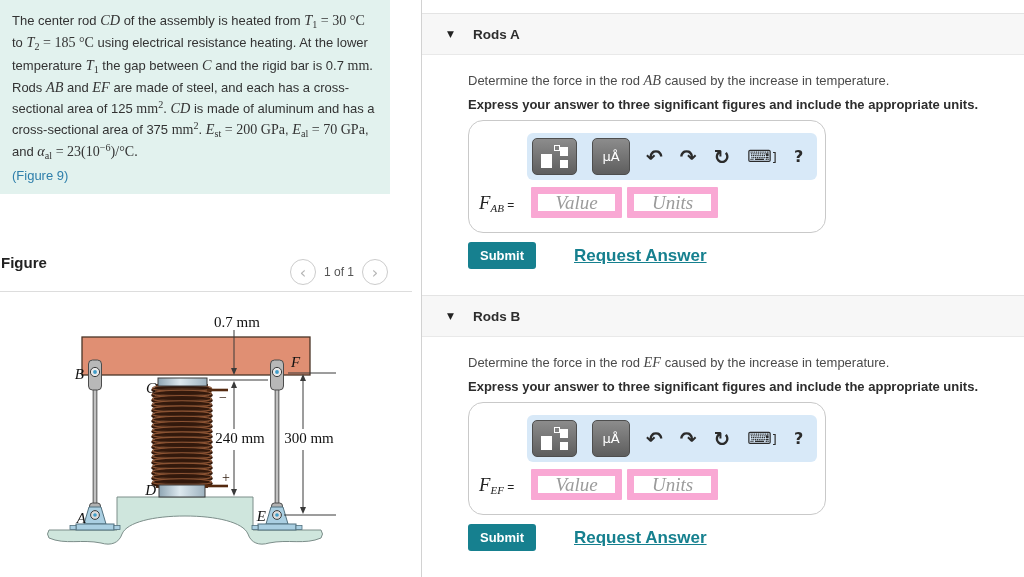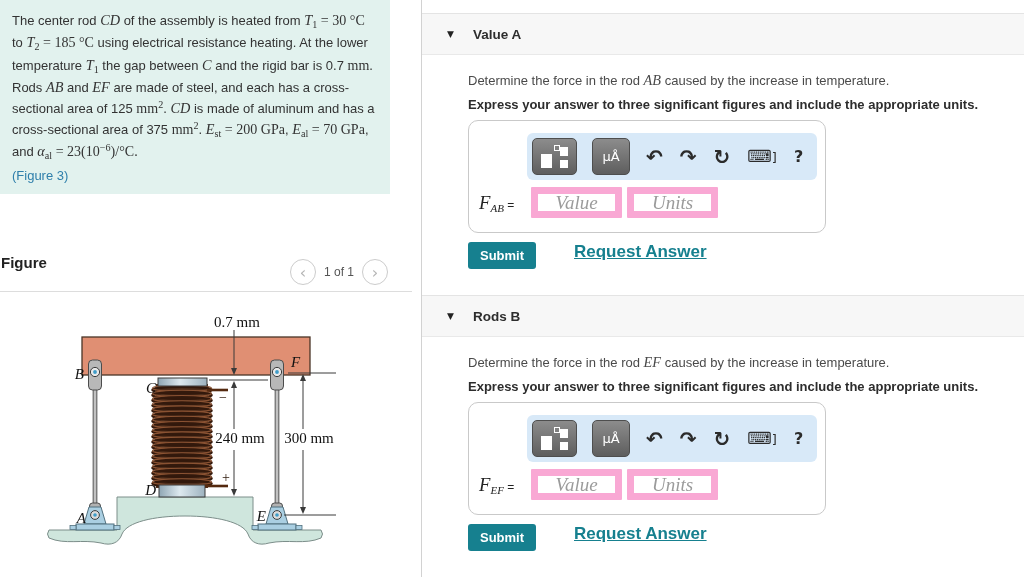--- a/index.html
+++ b/index.html
@@ -34,21 +34,21 @@
   .part-header { margin-top:13px; height:42px; background:#f7f7f7;
                  border-top:1px solid #e4e4e4; border-bottom:1px solid #e9e9e9;
                  display:flex; align-items:center; padding-left:25px; cursor:pointer; }
   .part-b-gap { margin-top:26px; }
   .collapse-caret { font-size:9px; color:#222; width:26px; font-family:"DejaVu Sans", sans-serif; }
   .part-title { font-size:13.5px; font-weight:bold; color:#2d2d2d; }
   .part-content { padding-left:46px; }
   .prompt { margin-top:17px; font-size:13px; color:#4a4a4a; }
   .instruction { margin-top:8px; font-size:13px; font-weight:bold; color:#2d2d2d; }
 
-  .answer-box { margin-top:8px; width:358px; border:1px solid #c9c9c9; border-radius:10px;
+  .answer-box { margin-top:8px; width:358px; border:1px solid #c9c9c9; border-radius:15px;
                 background:#fff; padding:12px 0 14px 0; }
   .eq-toolbar { margin-left:58px; display:inline-flex; align-items:center; gap:15px;
                 background:#d8e9f8; border-radius:6px; padding:5px 13px 5px 5px; }
   .tb-btn { width:45px; height:37px; border:1px solid #4e4e4e; border-radius:5px;
             background:linear-gradient(#8c8c8c,#5e5e5e); cursor:pointer; position:relative;
             display:flex; align-items:center; justify-content:center; }
   .tb-btn.units-btn { width:38px; color:#fff; font-size:13px; font-family:"DejaVu Sans", sans-serif; }
   .eq-icon { position:relative; width:27px; height:23px; }
   .eq-icon .sq-big   { position:absolute; left:0; bottom:0; width:11px; height:14px; background:#fff; }
   .eq-icon .sq-small { position:absolute; left:13px; top:0; width:6px; height:6px; border:1.5px solid #fff; }
@@ -64,39 +64,39 @@
   .value-row { margin:7px 0 0 10px; display:flex; align-items:center; }
   .answer-label { font-family:"Liberation Serif", serif; font-style:italic; font-size:17px;
                   color:#222; width:52px; }
   .answer-label .seg-vsub { font-size:11px; vertical-align:-0.25em; }
   .answer-label .seg-t { font-family:"Liberation Sans", sans-serif; font-style:normal; font-size:12px; }
   .ans-input { width:91px; height:31px; border:7px solid #f9a8d4; border-radius:1px; background:#fff;
                margin-right:5px; text-align:center;
                font-family:"Liberation Serif", serif; font-style:italic; font-size:19px; color:#444; }
   .ans-input::placeholder { color:#9b9b9b; opacity:1; }
 
-  .submit-row { margin-top:9px; display:flex; align-items:flex-start; }
+  .submit-row { margin-top:9px; display:flex; align-items:center; }
   .submit-btn { width:68px; height:27px; background:#16808f; color:#fff; border:none; border-radius:3px;
                 font-size:13px; font-weight:bold; cursor:pointer; font-family:"Liberation Sans",sans-serif; }
   .request-link { margin-left:38px; color:#16808f; font-size:17px; font-weight:bold;
                   text-decoration:underline; cursor:pointer; }
 
   
   .fig-serif { font-family:"Liberation Serif", serif; font-style:italic; font-size:15px; fill:#111; }
   .fig-dim   { font-family:"Liberation Serif", serif; font-size:15px; fill:#111; font-style:normal; }
   .fig-sign  { font-family:"Liberation Serif", serif; font-size:14px; fill:#2b1608; font-style:normal; }
 </style>
 </head>
 <body>
 
 <div class="page">
 
   <div class="problem-box">
     <span><span class="seg-t">The center rod </span><span class="seg-v">CD</span><span class="seg-t"> of the assembly is heated from </span><span class="seg-v">T</span><span class="seg-sub">1</span><span class="seg-r"> = 30 °C</span><span class="seg-t"> to </span><span class="seg-v">T</span><span class="seg-sub">2</span><span class="seg-r"> = 185 °C</span><span class="seg-t"> using electrical resistance heating. At the lower temperature </span><span class="seg-v">T</span><span class="seg-sub">1</span><span class="seg-t"> the gap between </span><span class="seg-v">C</span><span class="seg-t"> and the rigid bar is 0.7 </span><span class="seg-r">mm</span><span class="seg-t">. Rods </span><span class="seg-v">AB</span><span class="seg-t"> and </span><span class="seg-v">EF</span><span class="seg-t"> are made of steel, and each has a cross-sectional area of 125 </span><span class="seg-r">mm</span><span class="seg-sup">2</span><span class="seg-t">. </span><span class="seg-v">CD</span><span class="seg-t"> is made of aluminum and has a cross-sectional area of 375 </span><span class="seg-r">mm</span><span class="seg-sup">2</span><span class="seg-t">. </span><span class="seg-v">E</span><span class="seg-sub">st</span><span class="seg-r"> = 200 GPa</span><span class="seg-t">, </span><span class="seg-v">E</span><span class="seg-sub">al</span><span class="seg-r"> = 70 GPa</span><span class="seg-t">, and </span><span class="seg-v">α</span><span class="seg-sub">al</span><span class="seg-r"> = 23(10</span><span class="seg-sup">−6</span><span class="seg-r">)/°C.</span></span><br>
-    <a class="figure-link">(Figure 3)</a>
+    <a class="figure-link">(Figure 9)</a>
   </div>
 
   <h2 class="figure-title">Figure</h2>
 
   <div class="pager">
     <button class="pager-btn">‹</button>
     <span class="pager-label">1 of 1</span>
     <button class="pager-btn">›</button>
   </div>
 
@@ -241,21 +241,21 @@
     <text class="fig-sign" x="219" y="402">−</text>
     <text class="fig-sign" x="222" y="482">+</text>
   </svg>
 
   <div class="v-divider"></div>
 
   <div class="right-panel">
 
     <div class="part-header">
       <span class="collapse-caret">▼</span>
-      <span class="part-title">Value A</span>
+      <span class="part-title">Rods A</span>
     </div>
     <div class="part-content">
       <p class="prompt"><span class="seg-t">Determine the force in the rod </span><span class="seg-v">AB</span><span class="seg-t"> caused by the increase in temperature.</span></p>
       <p class="instruction">Express your answer to three significant figures and include the appropriate units.</p>
 
       <div class="answer-box">
         <div class="eq-toolbar">
           <button class="tb-btn">
             <span class="eq-icon">
               <span class="sq-big"></span>

